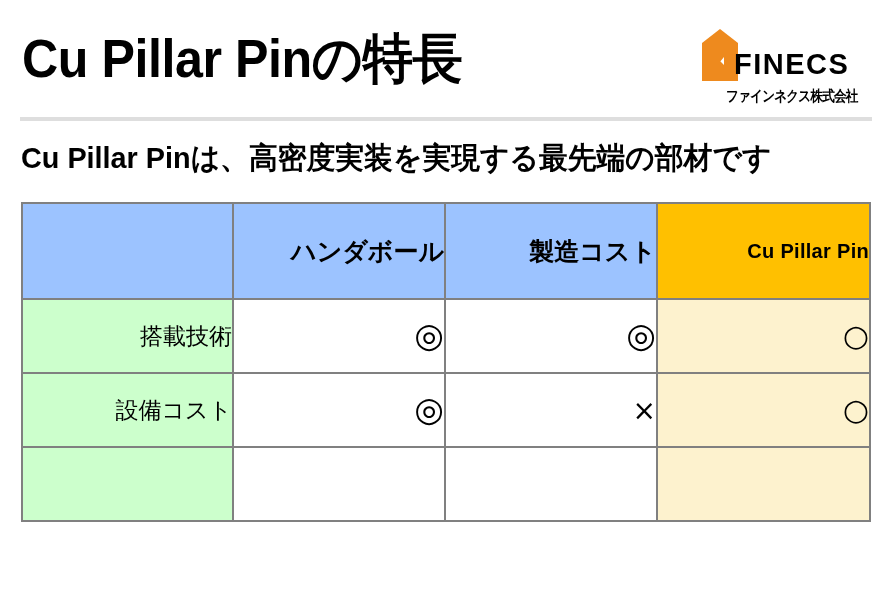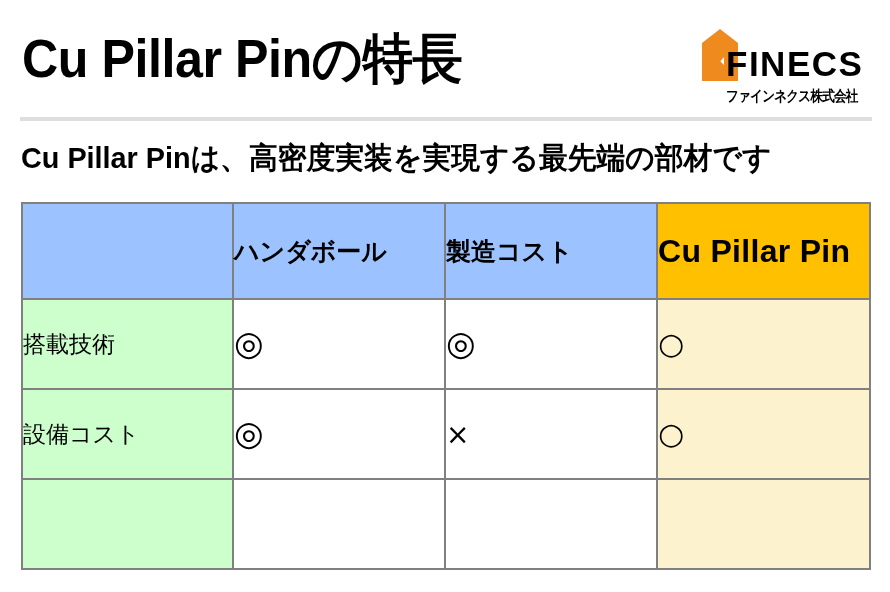--- a/index.html
+++ b/index.html
@@ -45,23 +45,23 @@
     width: 186px;
     height: 78px;
   }
   #logo-mark {
     position: absolute;
     left: 2px; top: 0;
     width: 50px; height: 58px;
   }
   #logo-wordmark {
     position: absolute;
-    left: 28px;
+    left: 36px;
     top: 16px;
-    font-size: 35px;
+    font-size: 29px;
     font-weight: bold;
     color: #000000;
     letter-spacing: 1.5px;
     line-height: 38px;
     white-space: nowrap;
     transform: scaleX(1.0);
     transform-origin: left center;
     text-align: right;
   }
   #logo-subtitle {
@@ -106,42 +106,42 @@
     position: absolute;
     left: 21px;
     top: 202px;
     width: 848px;
     border-collapse: collapse;
     table-layout: fixed;
   }
   #compare-table td, #compare-table th {
     border: 2px solid #808080;
     padding: 0;
-    text-align: left;
+    text-align: right;
     vertical-align: middle;
   }
   .col-label { width: 211px; }
   .col-opt   { width: 212px; }
   .col-hl    { width: 213px; }
 
   thead th {
     height: 96px;
     background: #9CC3FF;
     font-size: 25px;
     font-weight: bold;
     color: #000000;
   }
   thead th.corner { background: #9CC3FF; }
   thead th.highlight {
     background: #FFC000;
-    font-size: 32px;
+    font-size: 20px;
     letter-spacing: 0.3px;
   }
 
-  tbody tr { height: 90px; }
+  tbody tr { height: 74px; }
   tbody td.label {
     background: #CCFFCC;
     font-size: 23px;
     font-weight: normal;
     color: #000000;
   }
   tbody td.val {
     background: #FFFFFF;
     font-size: 30px;
     color: #000000;

